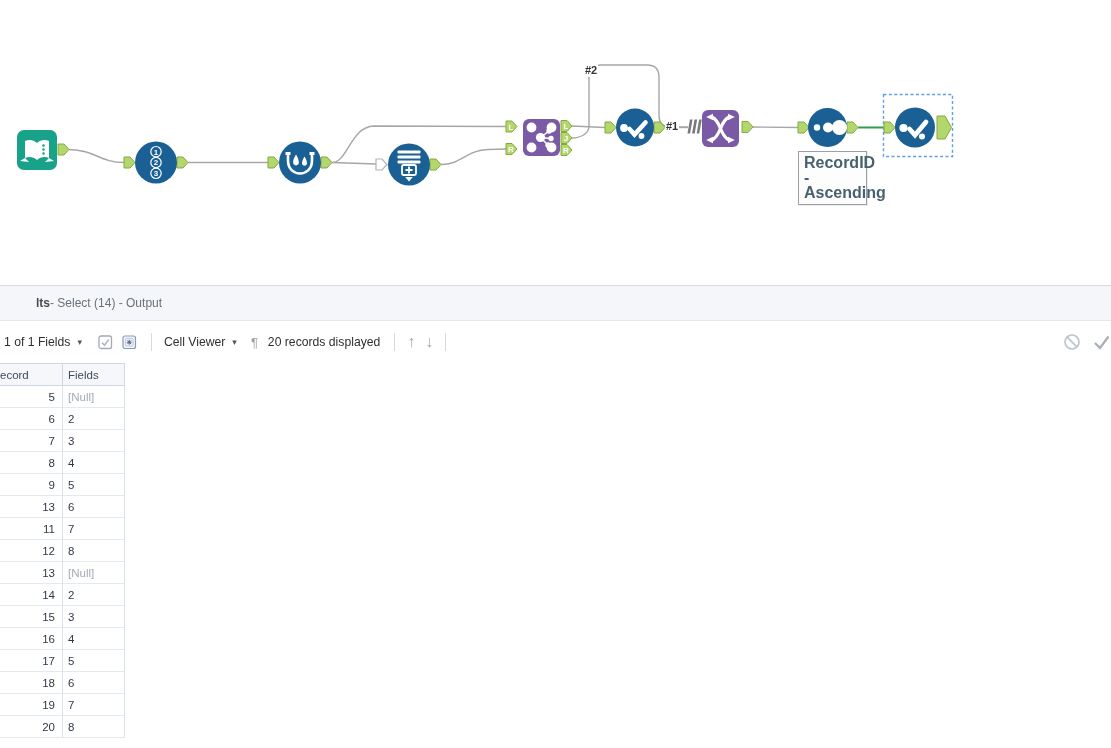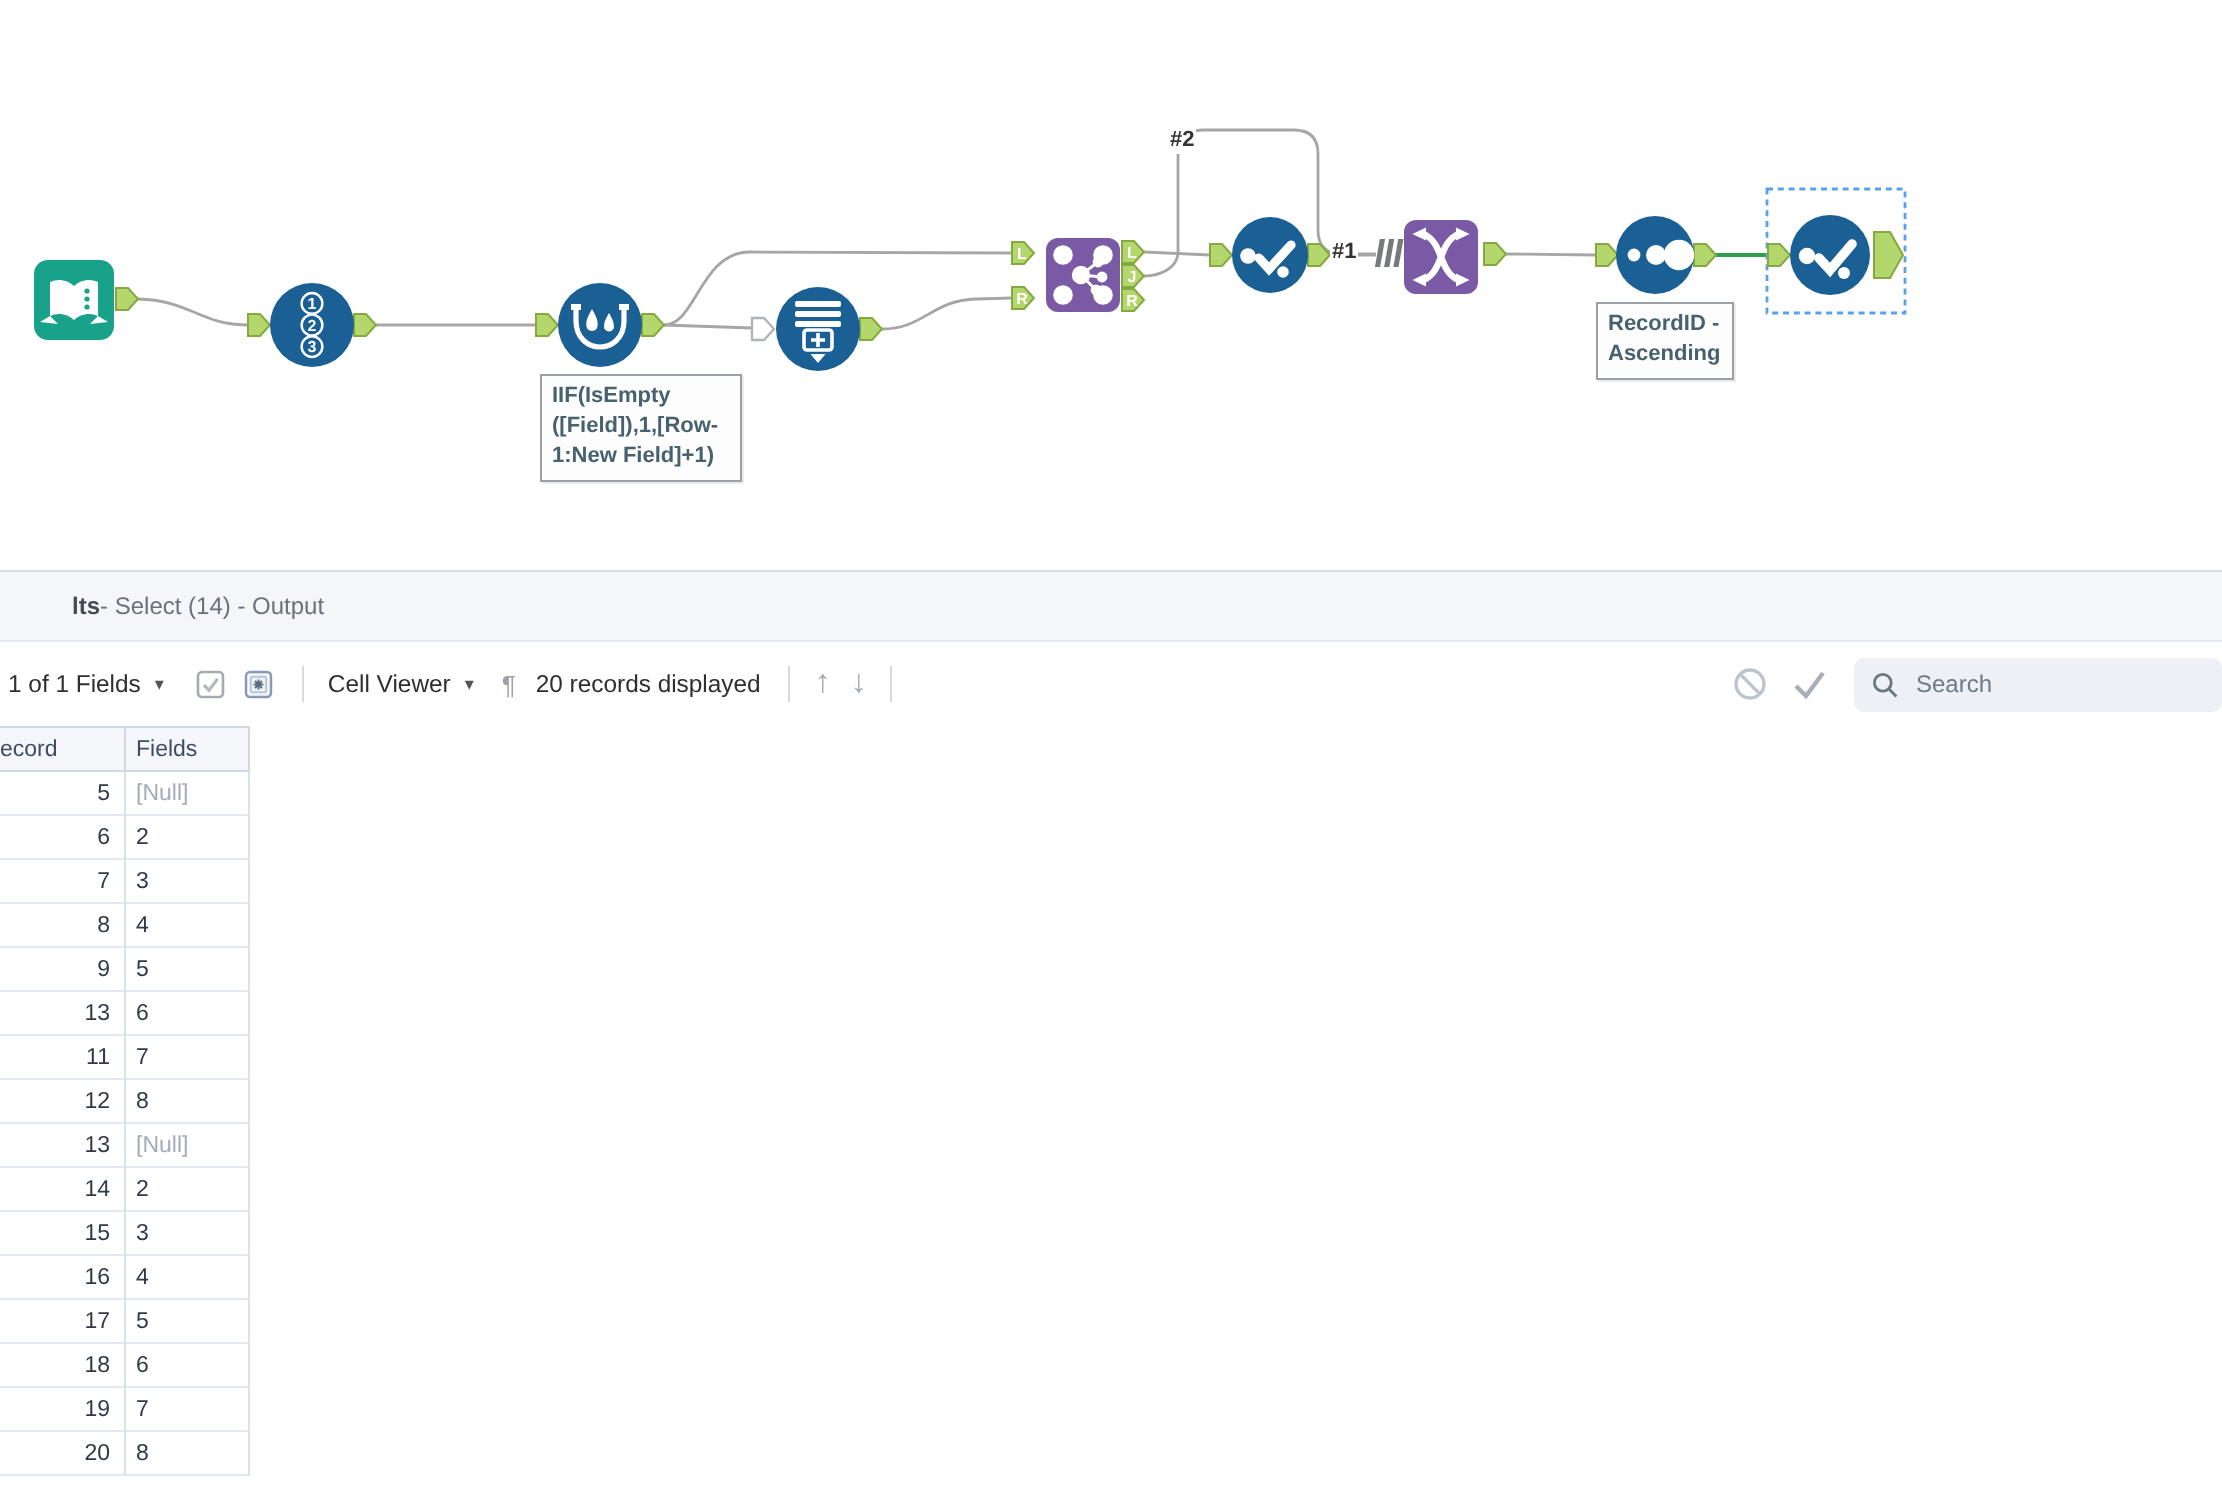--- a/index.html
+++ b/index.html
@@ -1,20 +1,20 @@
 <!DOCTYPE html>
 <html><head>
 <meta charset="utf-8">
 <style>
   html,body{margin:0;padding:0;background:#fff;}
   body{width:1111px;height:748px;overflow:hidden;font-family:"Liberation Sans",sans-serif;position:relative;}
   .canvas{position:absolute;left:0;top:0;width:1111px;height:285px;background:#fff;}
   .canvas svg{position:absolute;left:0;top:0;}
   .annotation{position:absolute;background:#fdfdfd;border:1px solid #9aa0a6;box-shadow:1px 1px 0 rgba(0,0,0,.08);
-    font-size:11px;line-height:15px;font-weight:600;color:#47626e;padding:3px 4px 4px 5px;white-space:pre-line;}
+    font-size:16px;line-height:15px;font-weight:600;color:#47626e;padding:3px 4px 4px 5px;white-space:pre-line;}
   .conn-label{position:absolute;font-size:11px;font-weight:600;color:#333;background:#fff;padding:0 1px;line-height:13px;}
   
   .results{position:absolute;left:0;top:285px;width:1111px;height:463px;background:#fff;border-top:1px solid #d7dce2;}
   .results-header{height:34px;background:#f4f6f9;border-bottom:1px solid #e4e9ef;display:flex;align-items:center;
     font-size:12px;color:#6a717b;padding-left:2px;}
   .results-header .pfx{font-weight:bold;color:#464b52;padding-left:34px;}
   .toolbar{height:42px;display:flex;align-items:center;background:#fff;font-size:12.2px;color:#2f2f2f;}
   .tb-item{display:flex;align-items:center;}
   .dd-arrow{font-size:9px;color:#555;margin-left:7px;}
   .tb-divider{width:1px;height:18px;background:#d5dade;}
@@ -199,23 +199,20 @@
       <g transform="translate(915,127.5)">
         <circle r="20" fill="#1b6094"></circle>
         <g>
           <circle cx="-11.5" cy="0.5" r="4.1" fill="#fff"></circle>
           <path d="M -5.5,1.5 L 0,7.5 L 11,-5.5" stroke="#fff" stroke-width="4.8" fill="none" stroke-linecap="round"></path>
           <circle cx="7" cy="9" r="3" fill="#fff"></circle>
         </g>
       </g>
     </svg>
 
-    <div class="annotation" style="left:270px;top:187px;width:90px;">IIF(IsEmpty
-([Field]),1,[Row-
-1:New Field]+1)</div>
     <div class="annotation" style="left:798px;top:151px;width:58px;">RecordID -
 Ascending</div>
 
     <div class="conn-label" style="left:584px;top:64px;">#2</div>
     <div class="conn-label" style="left:665px;top:120px;">#1</div>
   </div>
 
   <div class="results">
     <div class="results-header">
       <span class="pfx">lts</span>
@@ -248,27 +245,20 @@
       <span class="nav-arrow" style="margin-left:10px;">↓</span>
       <div class="tb-divider" style="margin-left:12px;"></div>
       <div class="spacer"></div>
       <svg width="18" height="18">
         <circle cx="9" cy="9" r="7" fill="none" stroke="#bcc4cd" stroke-width="1.7"></circle>
         <line x1="4.2" y1="4.2" x2="13.8" y2="13.8" stroke="#bcc4cd" stroke-width="1.7"></line>
       </svg>
       <svg width="19" height="18" style="margin-left:11px;">
         <path d="M 3,10 L 8,15 L 16.5,3.5" stroke="#a7aeb6" stroke-width="2.2" fill="none"></path>
       </svg>
-      <div class="search-box" style="margin-left:13px;">
-        <svg width="13" height="13">
-          <circle cx="5.4" cy="5.4" r="4.2" fill="none" stroke="#6c7680" stroke-width="1.4"></circle>
-          <line x1="8.6" y1="8.6" x2="12.2" y2="12.2" stroke="#6c7680" stroke-width="1.4"></line>
-        </svg>
-        <input type="text" placeholder="Search" style="">
-      </div>
     </div>
 
     <div class="table">
       <div class="thead">
         <div class="th c-record" style="padding-left:0;justify-content:flex-start;">ecord</div>
         <div class="th c-field">Fields</div>
       </div>
       <div>
           <div class="trow">
             <div class="td c-record">5</div>

